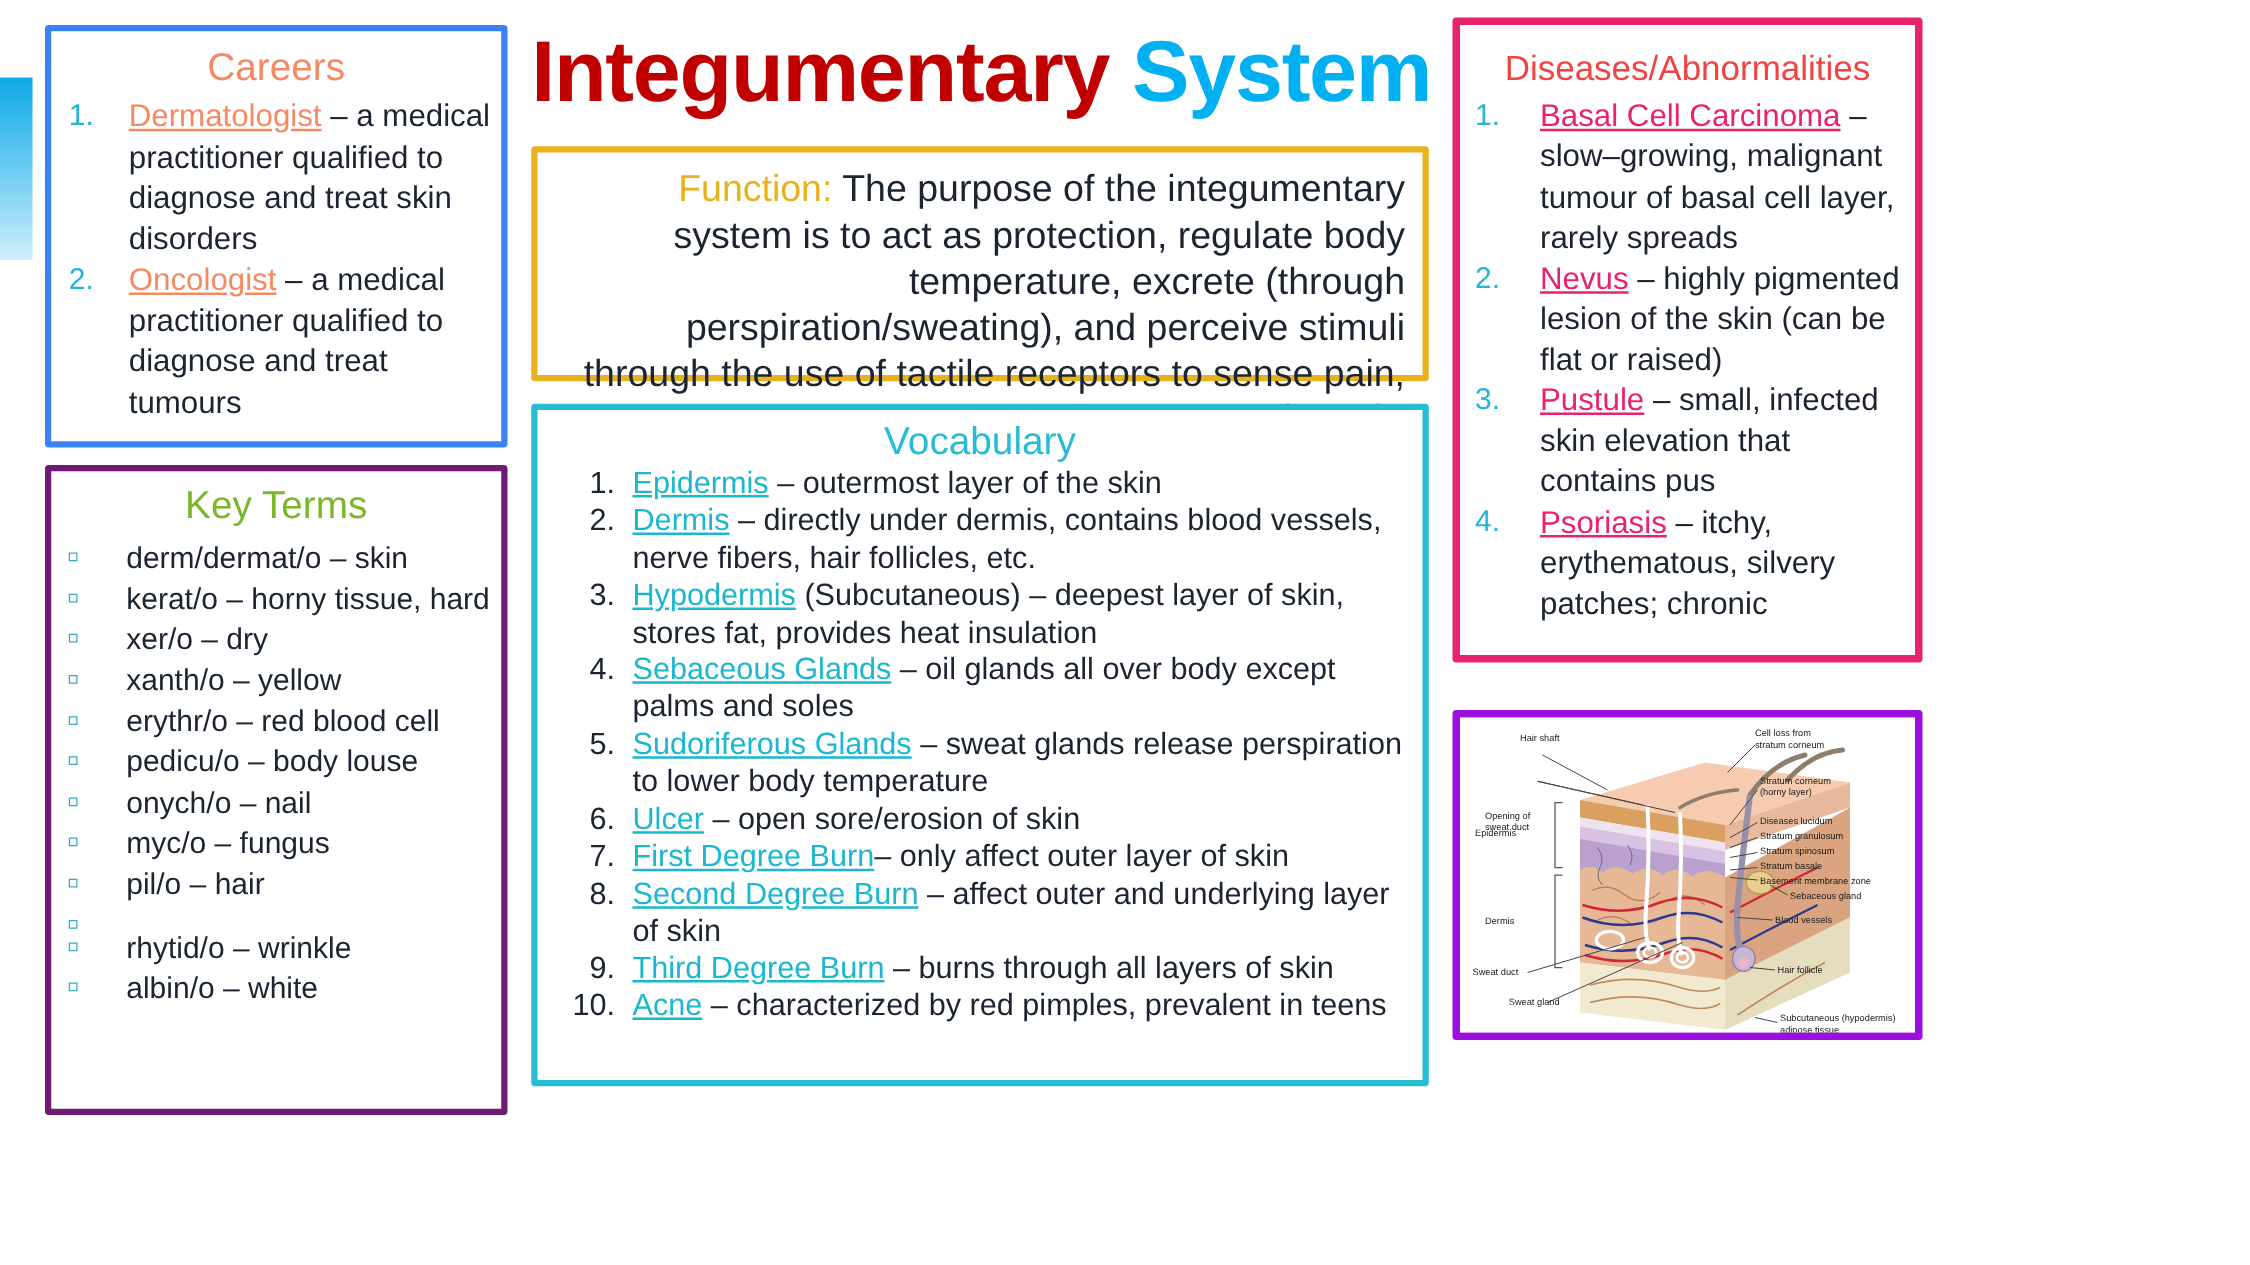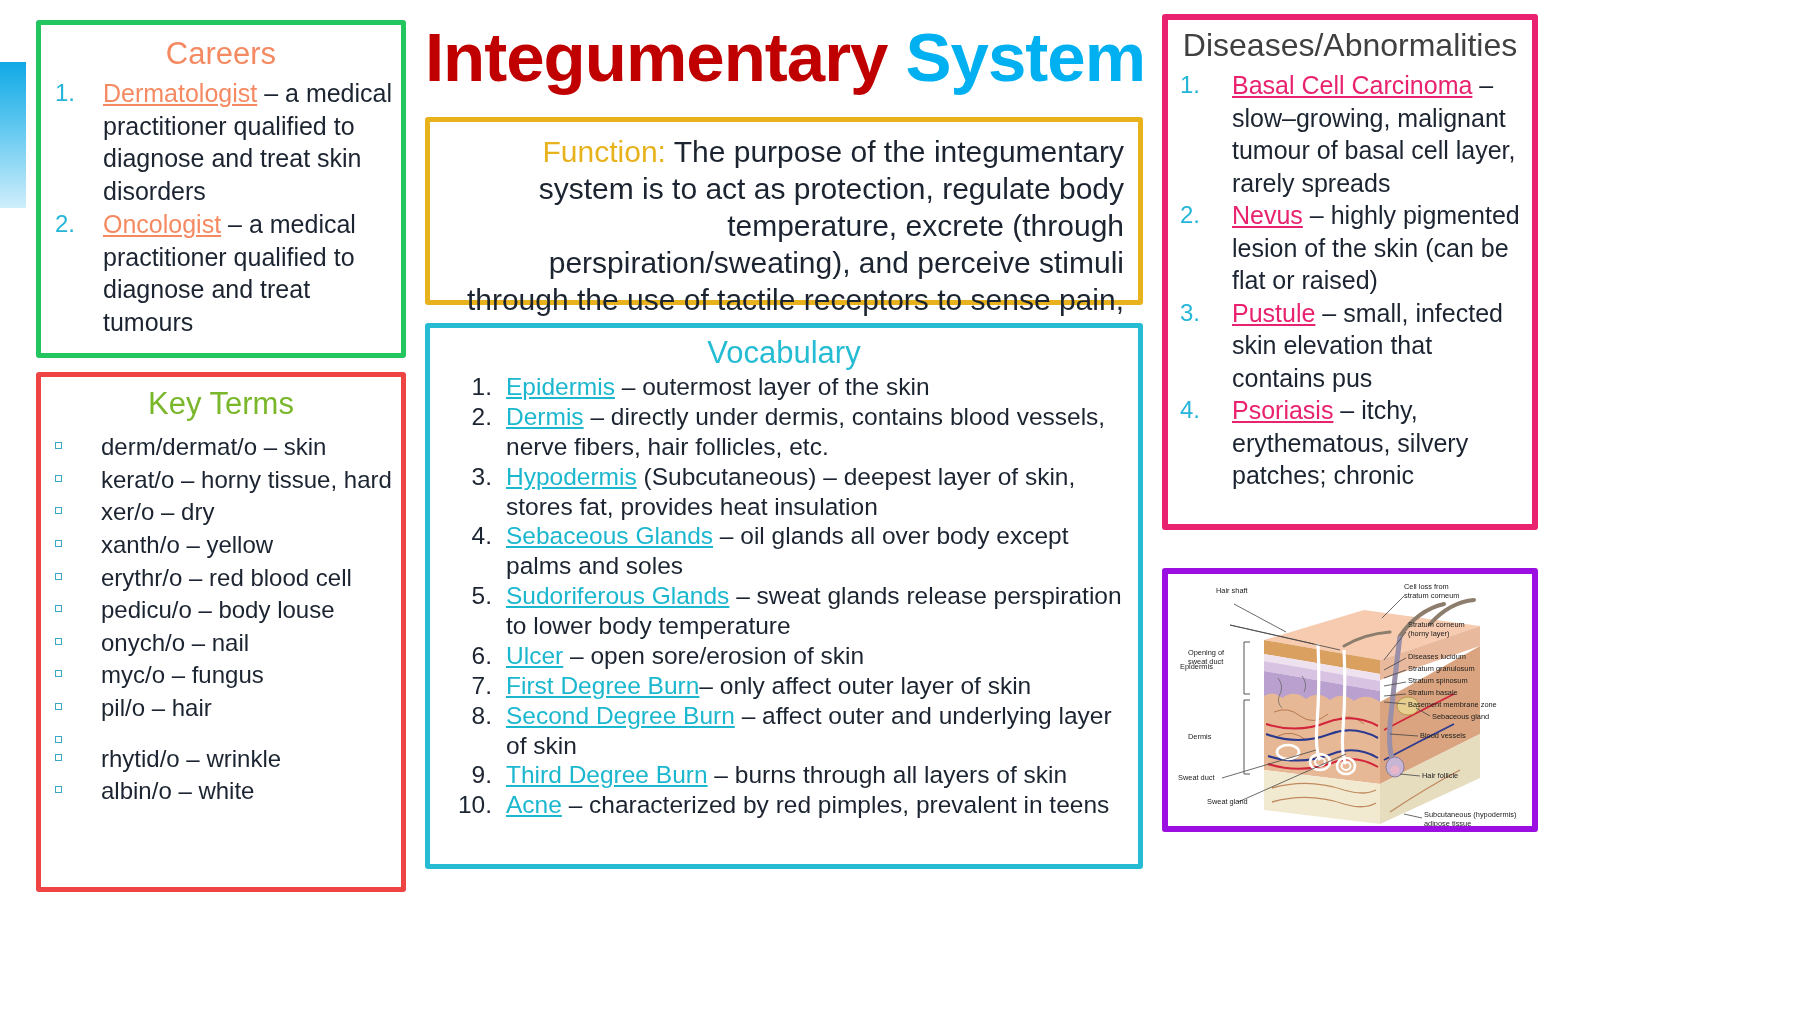--- a/index.html
+++ b/index.html
@@ -32,21 +32,21 @@
   }
   .card-title {
     text-align: center;
     font-weight: 400;
     line-height: 1.1;
   }
 
   
   #careers {
     left: 36px; top: 20px; width: 370px; height: 338px;
-    border: 5px solid #22c55e;
+    border: 5px solid #3b82f6;
     border-radius: 3px;
   }
   #careers .card-title {
     color: #f58a62;
     font-size: 31px;
     margin-top: 12px;
   }
   .ol-list {
     list-style: none;
     margin: 0;
@@ -68,21 +68,21 @@
   #careers .ol-num { width: 48px; font-size: 24px; }
   .term-orange {
     color: #f58a62;
     text-decoration: underline;
     text-underline-offset: 2px;
   }
 
   
   #keyterms {
     left: 36px; top: 372px; width: 370px; height: 520px;
-    border: 5px solid #ef4444;
+    border: 5px solid #701a75;
     border-radius: 3px;
   }
   #keyterms .card-title {
     color: #7ab72b;
     font-size: 31px;
     margin-top: 10px;
   }
   .ul-list { list-style: none; margin: 10px 0 0 0; padding: 0 8px 0 14px; }
   .ul-item {
     display: flex;
@@ -154,23 +154,23 @@
     text-underline-offset: 2px;
   }
 
   
   #diseases {
     left: 1162px; top: 14px; width: 376px; height: 516px;
     border: 6px solid #e8226e;
     border-radius: 3px;
   }
   #diseases .card-title {
-    color: #404040;
-    font-size: 32px;
-    margin-top: 8px;
+    color: #ef4444;
+    font-size: 28px;
+    margin-top: 20px;
     white-space: nowrap;
   }
   #diseases .ol-list { margin: 6px 0 0 0; padding: 0 8px 0 12px; }
   #diseases .ol-item { font-size: 25px; line-height: 1.30; color: #1b2430; margin-bottom: 0px; }
   #diseases .ol-num { width: 52px; font-size: 24px; }
   .term-pink {
     color: #e8226e;
     text-decoration: underline;
     text-underline-offset: 2px;
   }

